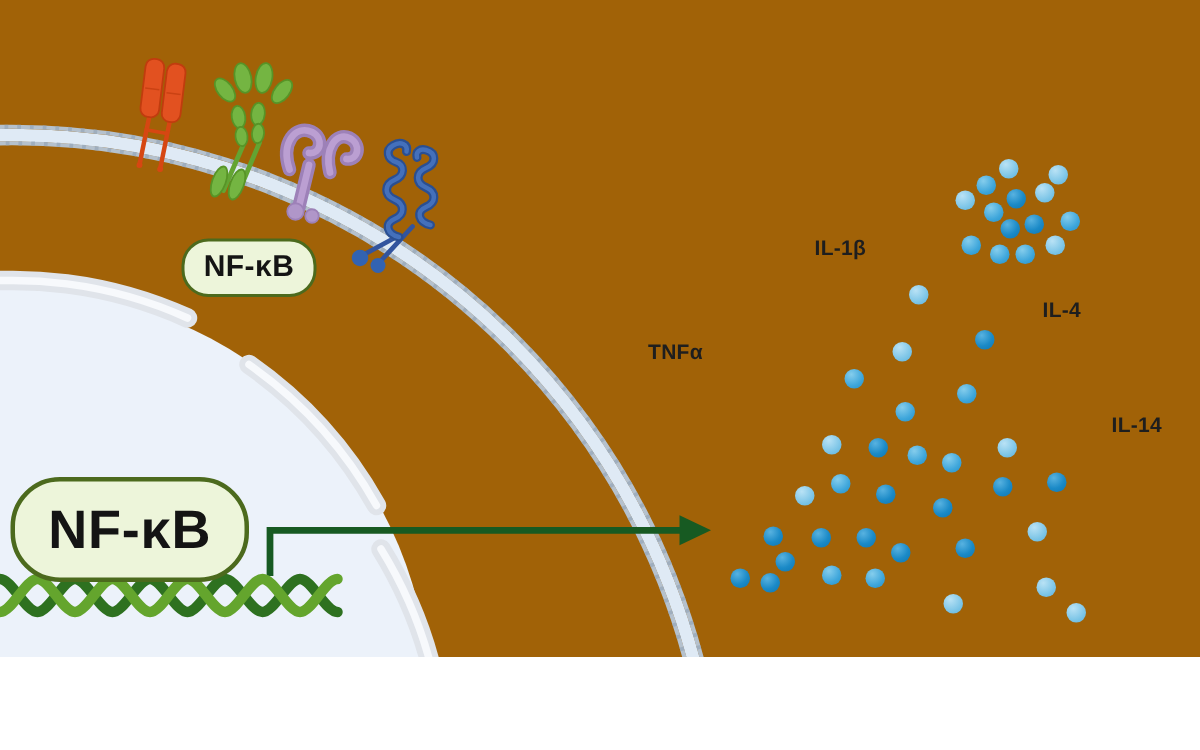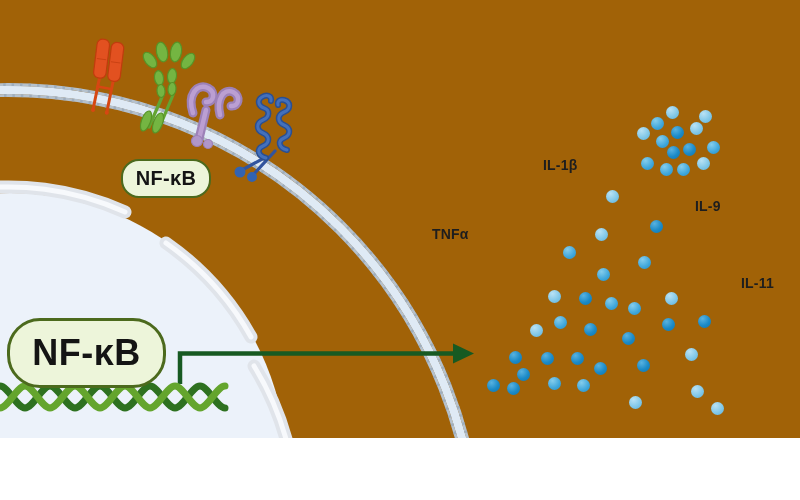--- a/index.html
+++ b/index.html
@@ -121,22 +121,22 @@
 
   <div class="pill" id="pill-small">
     <span>NF-κB</span>
   </div>
   <div class="pill" id="pill-big">
     <span>NF-κB</span>
   </div>
 
   <div class="cytolabel" id="label-tnfa">TNFα</div>
   <div class="cytolabel" id="label-il1b">IL-1β</div>
-  <div class="cytolabel" id="label-il6">IL-9</div>
-  <div class="cytolabel" id="label-il12">IL-11</div>
+  <div class="cytolabel" id="label-il6">IL-4</div>
+  <div class="cytolabel" id="label-il12">IL-14</div>
 
   <div>
       <div class="dot l" style="left: 665.5px; top: 105.5px;"></div>
       <div class="dot m" style="left: 650.5px; top: 116.5px;"></div>
       <div class="dot l" style="left: 698.5px; top: 109.5px;"></div>
       <div class="dot l" style="left: 636.5px; top: 126.5px;"></div>
       <div class="dot d" style="left: 670.5px; top: 125.5px;"></div>
       <div class="dot l" style="left: 689.5px; top: 121.5px;"></div>
       <div class="dot m" style="left: 655.5px; top: 134.5px;"></div>
       <div class="dot d" style="left: 666.5px; top: 145.5px;"></div>

